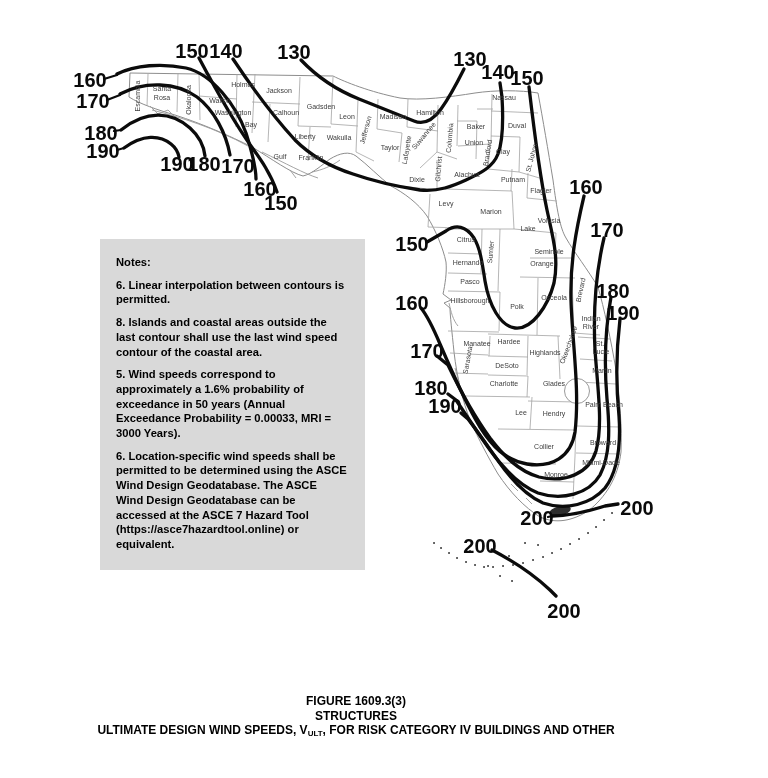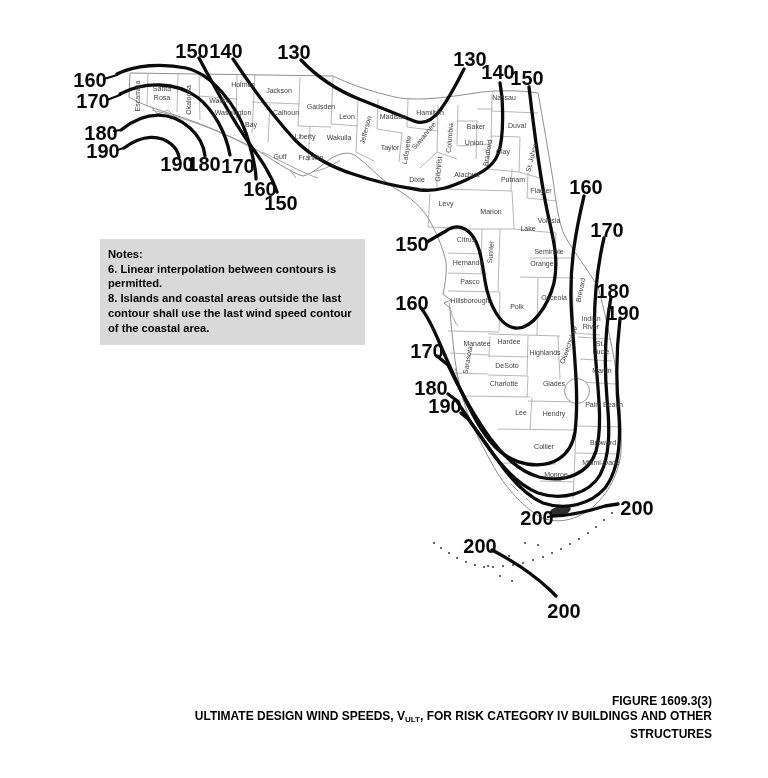--- a/index.html
+++ b/index.html
@@ -9,22 +9,22 @@
   .state-outline{fill:none;stroke:#8d8d8d;stroke-width:1;}
   .county-lines{fill:none;stroke:#a3a3a3;stroke-width:0.8;}
   .shore-detail{fill:none;stroke:#9a9a9a;stroke-width:0.9;}
   .contour{fill:none;stroke:#0b0b0b;stroke-width:3.3;stroke-linecap:round;stroke-linejoin:round;}
   .leader{fill:none;stroke:#0b0b0b;stroke-width:2.2;stroke-linecap:round;}
   .keys-dots{fill:none;stroke:#4a4a4a;stroke-width:2.1;stroke-linecap:round;}
   .clabel{font-family:"Liberation Sans",sans-serif;font-weight:bold;font-size:20px;fill:#0a0a0a;text-anchor:middle;}
   .county{font-family:"Liberation Sans",sans-serif;font-size:7px;fill:#3c3c3c;text-anchor:middle;}
   #notes-box{position:absolute;left:100px;top:239px;width:265px;background:#d9d9d9;
              padding:8px 10px 10px 8px;box-sizing:border-box;}
-  #notes-box p{margin:0;font-size:11.2px;line-height:14.7px;font-weight:bold;color:#000;}
-  #caption{position:absolute;left:0;top:694px;width:712px;text-align:right;
+  #notes-box p{margin:8px;font-size:11.2px;line-height:14.7px;font-weight:bold;color:#000;}
+  #caption{position:absolute;left:0;top:694px;width:712px;text-align:center;
            font-weight:bold;font-size:12px;line-height:14.5px;color:#000;}
   #caption .sub{font-size:8px;vertical-align:-2px;font-weight:bold;}
 </style>
 </head>
 <body>
 
 <div id="stage">
 
   <svg id="mapsvg" width="768" height="690" viewBox="0 0 768 690">
 
@@ -209,21 +209,23 @@
         <text x="637" y="515" class="clabel">200</text>
         <text x="480" y="553" class="clabel">200</text>
         <text x="564" y="618" class="clabel">200</text>
       </g>
   </svg>
 
   <div id="notes-box">
     <p>Notes:</p>
     <p>6.  Linear interpolation between contours is permitted.</p>
     <p>8.  Islands and coastal areas outside the last contour shall use the last wind speed contour of the coastal area.</p>
+    <p>5.  Wind speeds correspond to approximately a 1.6% probability of exceedance in 50 years (Annual Exceedance Probability = 0.00033, MRI = 3000 Years).</p>
+    <p>6.  Location-specific wind speeds shall be permitted to be determined using the ASCE Wind Design Geodatabase.  The ASCE Wind Design Geodatabase can be accessed at the ASCE 7 Hazard Tool (https://asce7hazardtool.online) or equivalent.</p>
   </div>
 
   <div id="caption">
     <div>FIGURE 1609.3(3)</div>
+    <div>STRUCTURES</div>
     <div><span>ULTIMATE DESIGN WIND SPEEDS, V</span><span class="sub">ULT</span><span>, FOR RISK CATEGORY IV BUILDINGS AND OTHER</span></div>
-    <div>STRUCTURES</div>
   </div>
 
 </div>
 
 </body></html>

